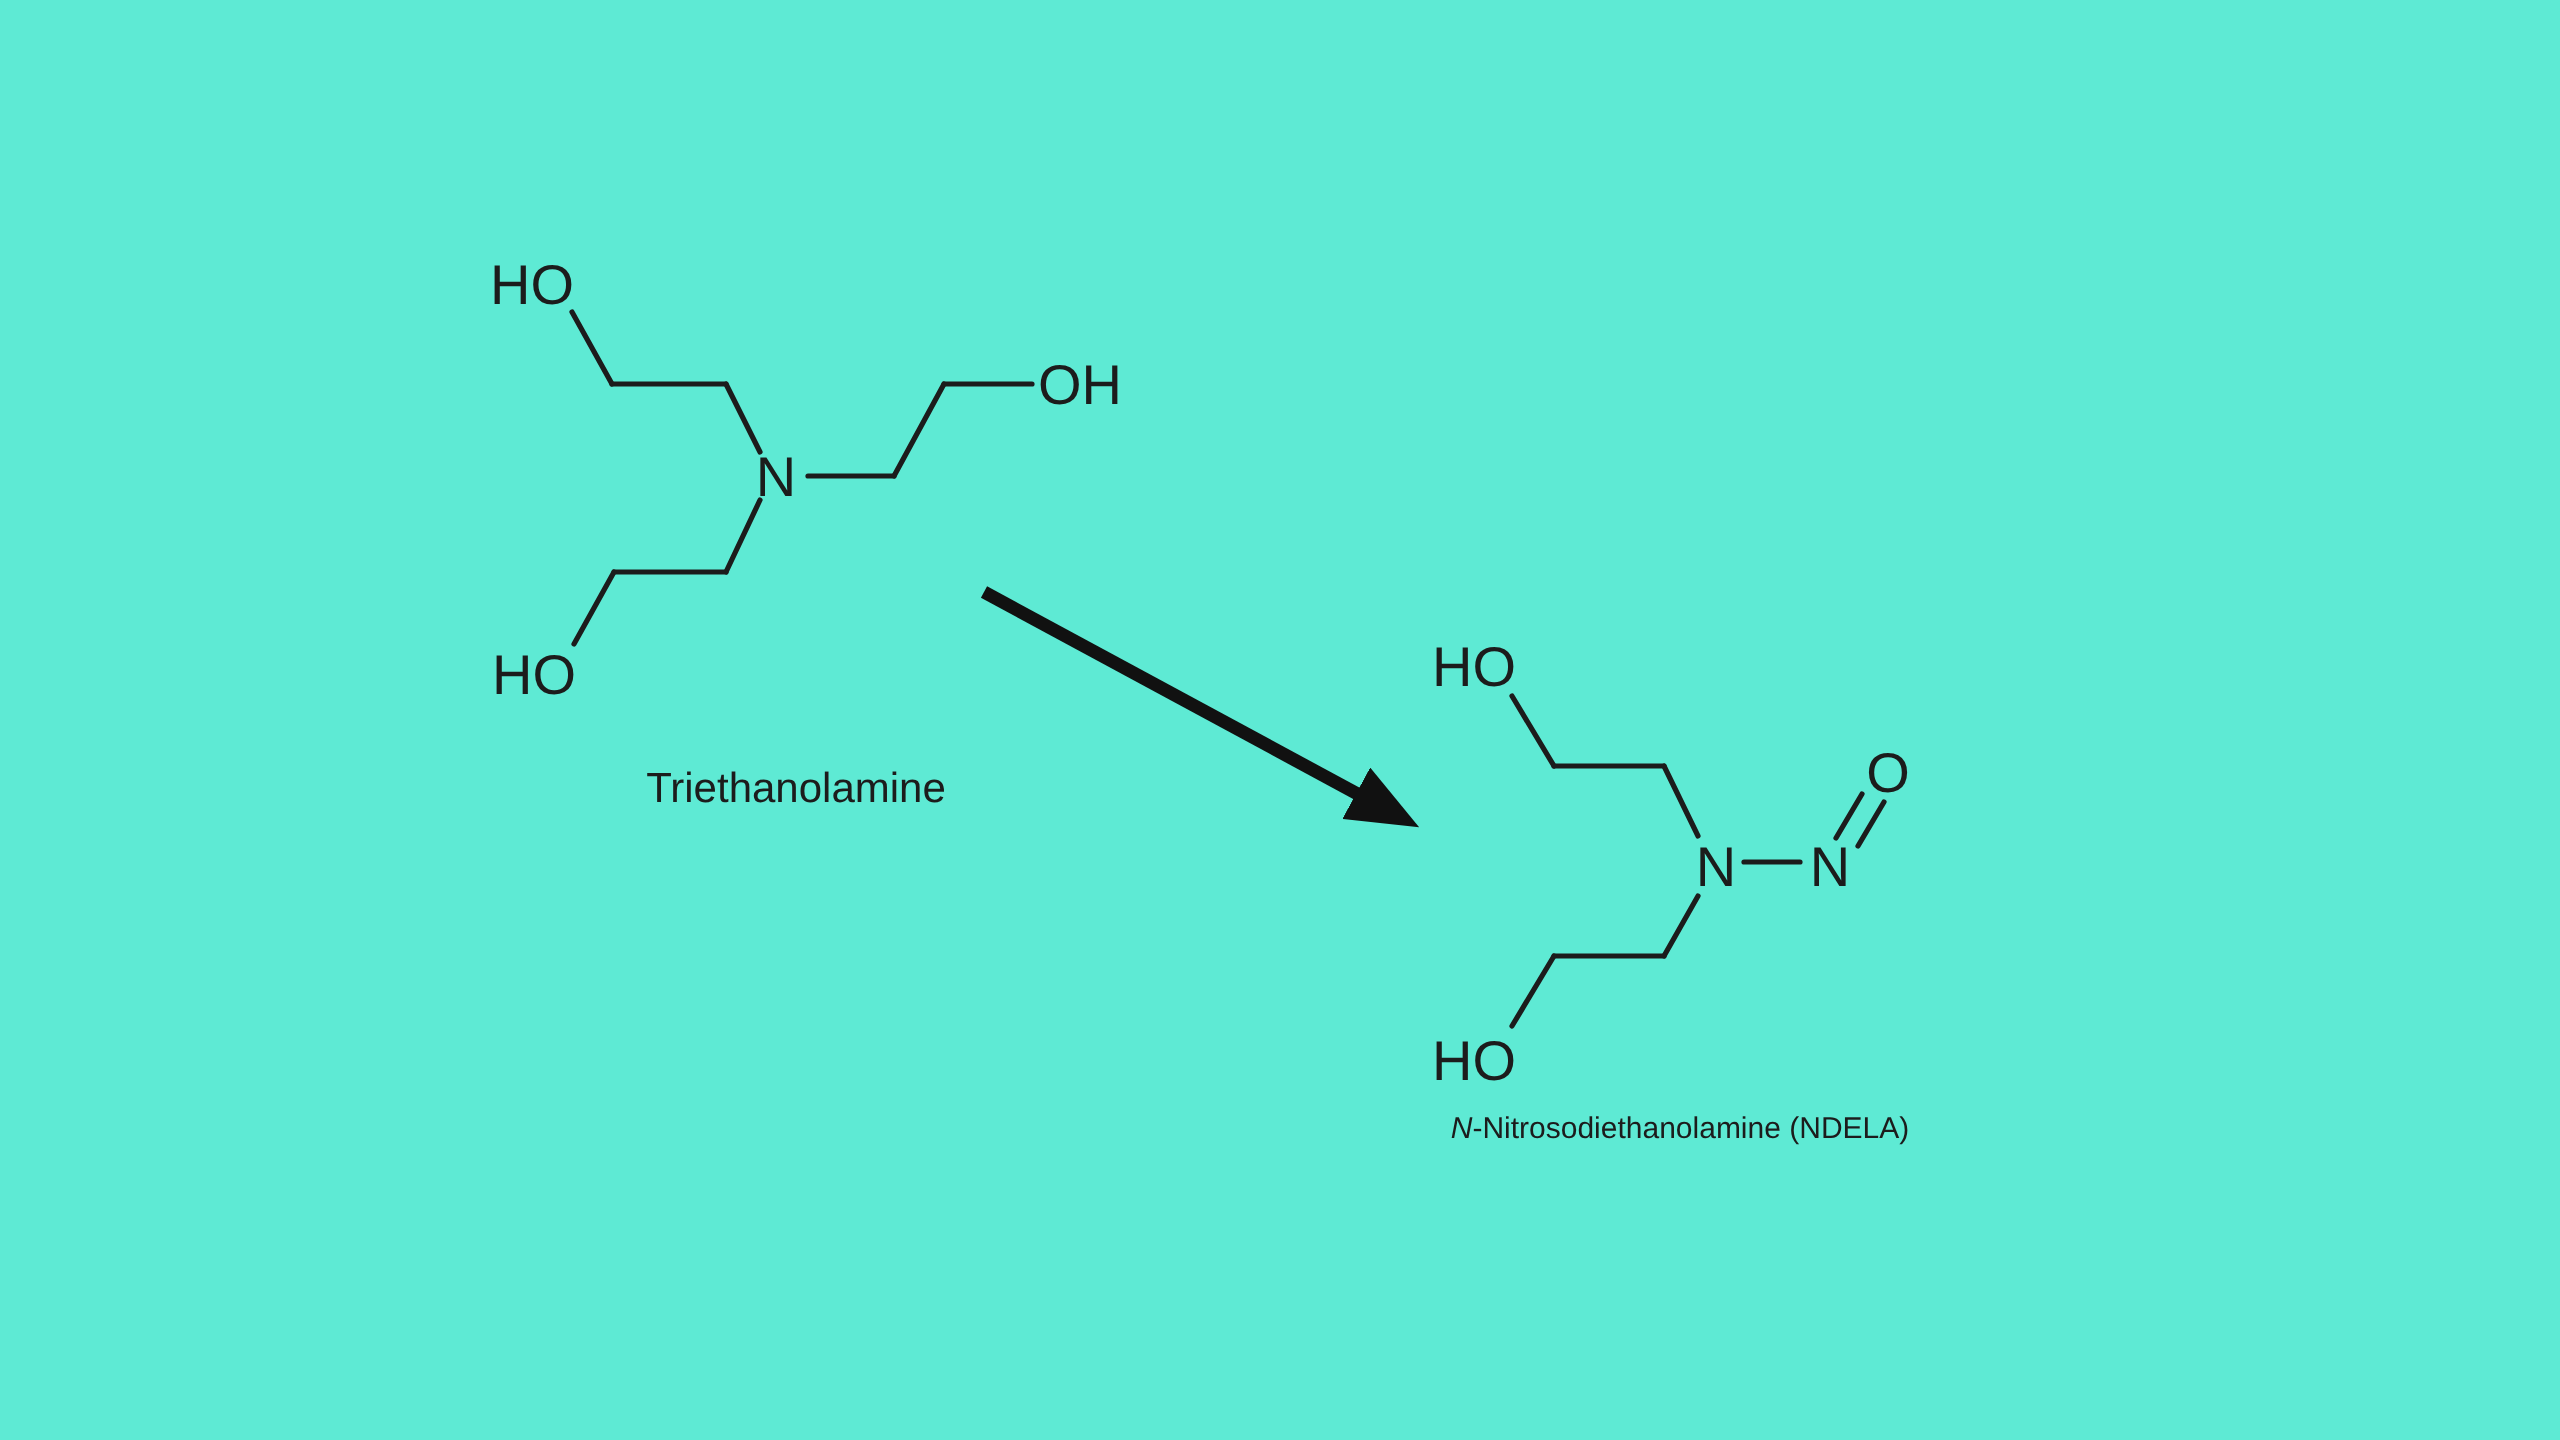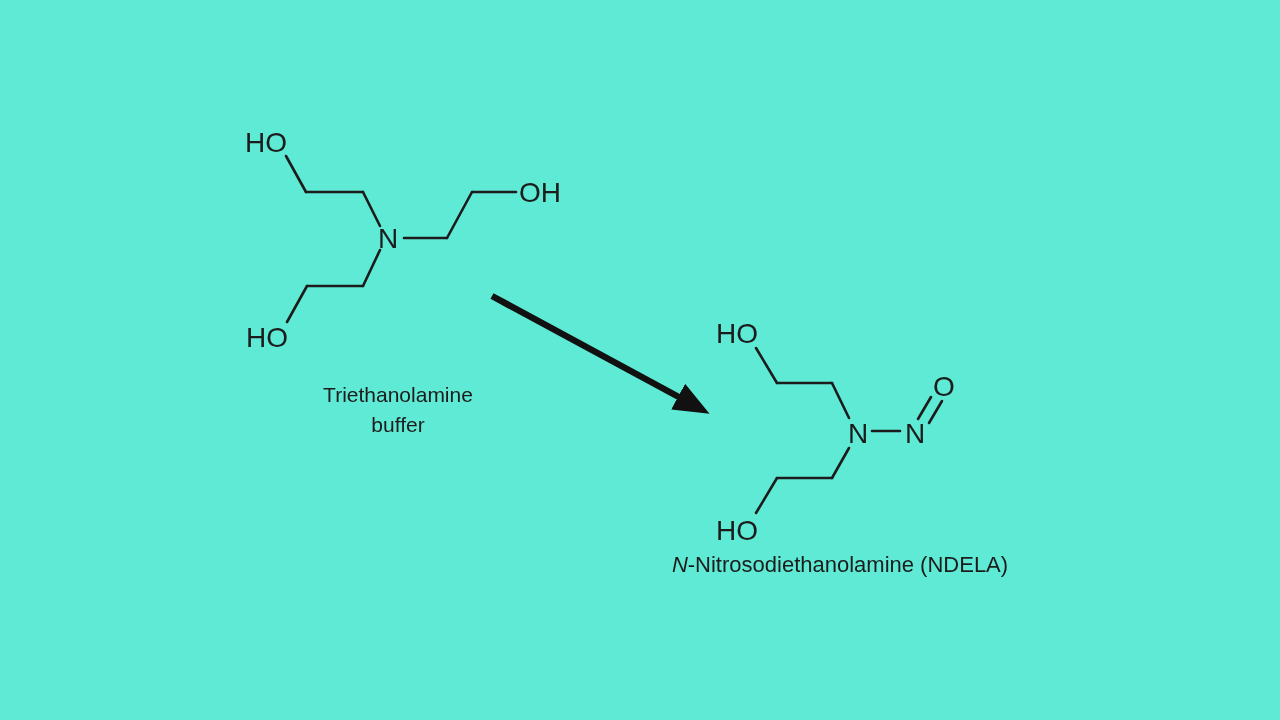--- a/index.html
+++ b/index.html
@@ -48,21 +48,21 @@
     left: 240px;
     top: 380px;
     width: 316px;
     font-size: 21px;
     line-height: 30px;
   }
   .caption-product {
     left: 640px;
     top: 551px;
     width: 400px;
-    font-size: 22px;
+    font-size: 15px;
     line-height: 28px;
     white-space: nowrap;
   }
   .italic { font-style: italic; }
 </style>
 </head>
 <body>
 
 <div class="canvas">
 
@@ -106,20 +106,19 @@
       <text class="atom" x="737" y="343">HO</text>
       <text class="atom" x="858" y="443">N</text>
       <text class="atom" x="915" y="443">N</text>
       <text class="atom" x="944" y="396">O</text>
       <text class="atom" x="737" y="540">HO</text>
     </g>
   </svg>
 
   <div class="caption caption-reactant">
     <div>Triethanolamine</div>
-    <div>buffer</div>
   </div>
 
   <div class="caption caption-product">
     <span class="italic">N</span><span>-Nitrosodiethanolamine (NDELA)</span>
   </div>
 
 </div>
 
 </body></html>

